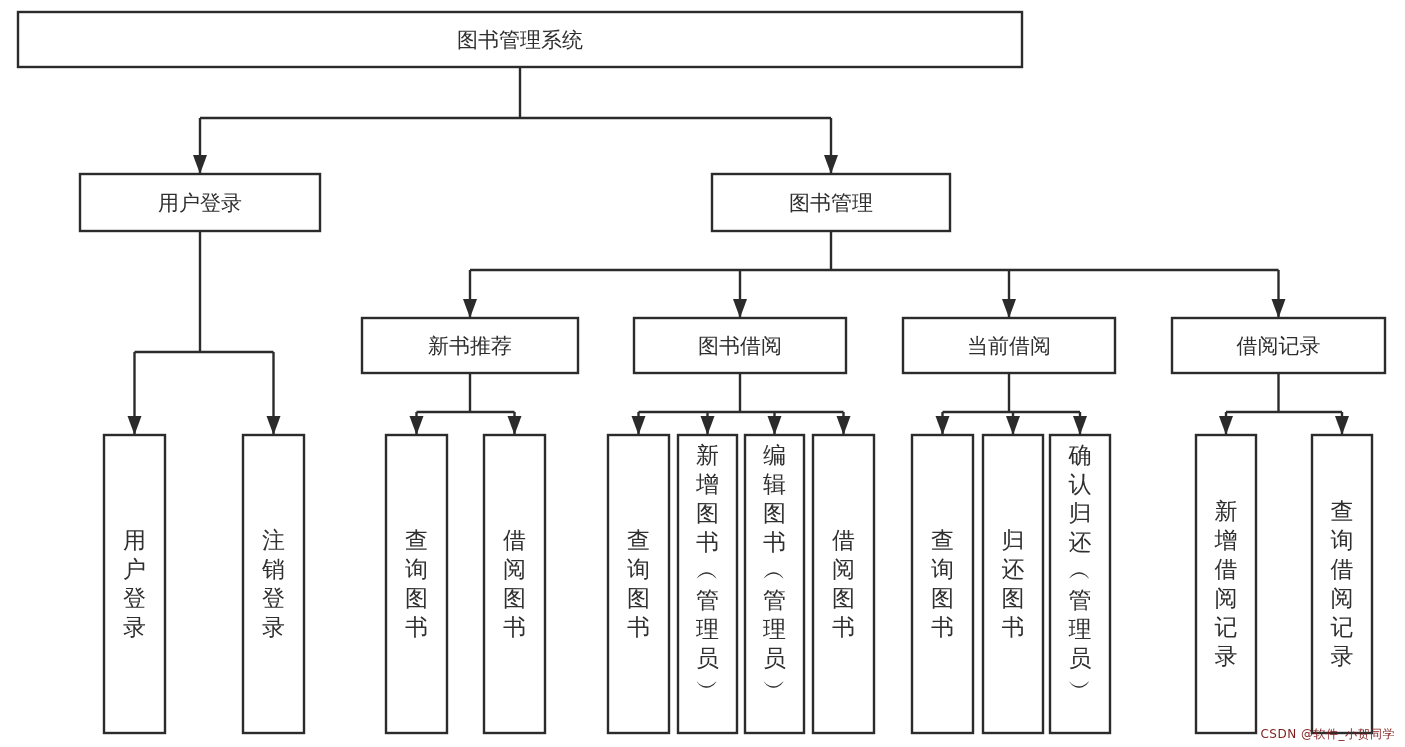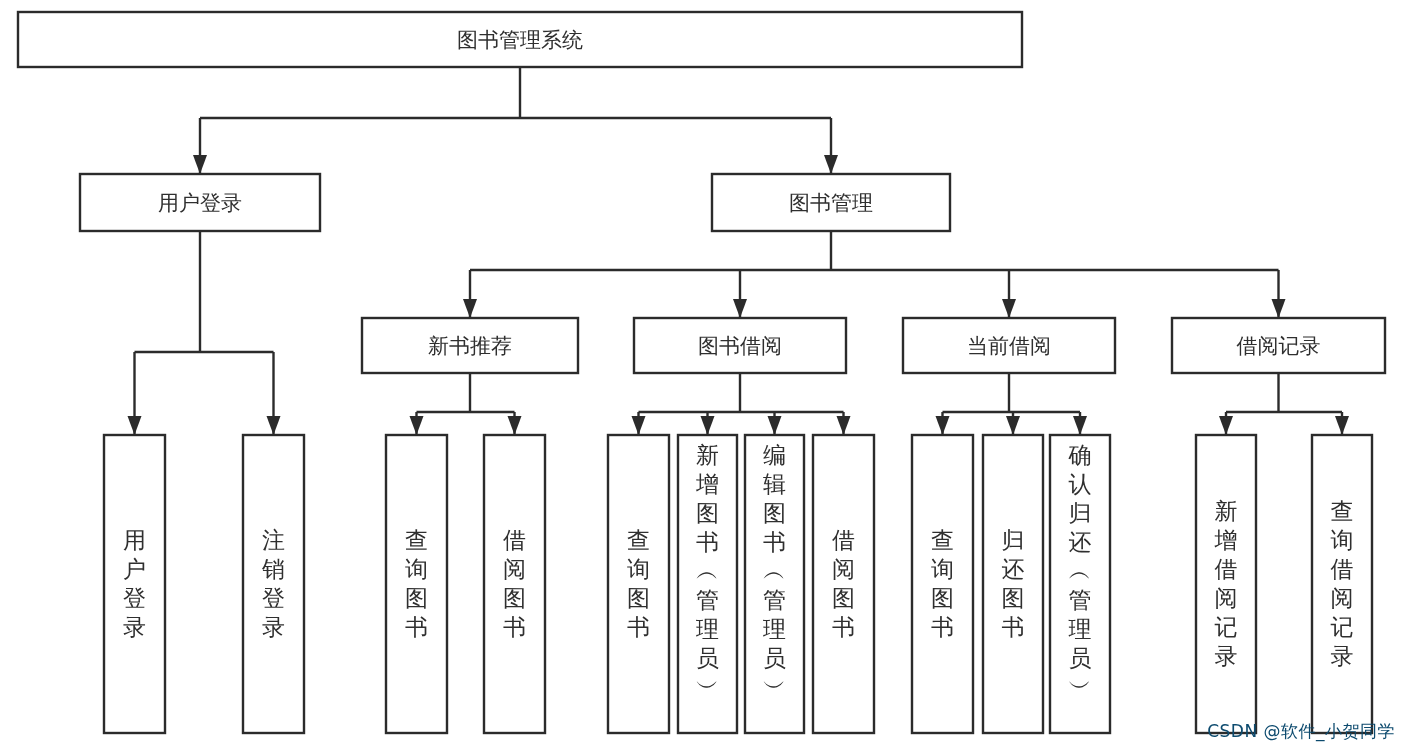--- a/index.html
+++ b/index.html
@@ -51,22 +51,22 @@
   .box-label-vert {
     fill: #2f2f2f;
     font-family: "DejaVu Sans", "Liberation Sans", sans-serif;
     font-size: 23px;
     text-anchor: middle;
   }
   .watermark {
     position: absolute;
     right: 10px;
     bottom: 4px;
-    color: #0c4a6e;
-    font-size: 17px;
+    color: #7f1d1d;
+    font-size: 12px;
     font-family: "DejaVu Sans", "Liberation Sans", sans-serif;
     white-space: nowrap;
     letter-spacing: 0.5px;
   }
 </style>
 </head>
 <body>
 
 <div id="diagram-root">
 

